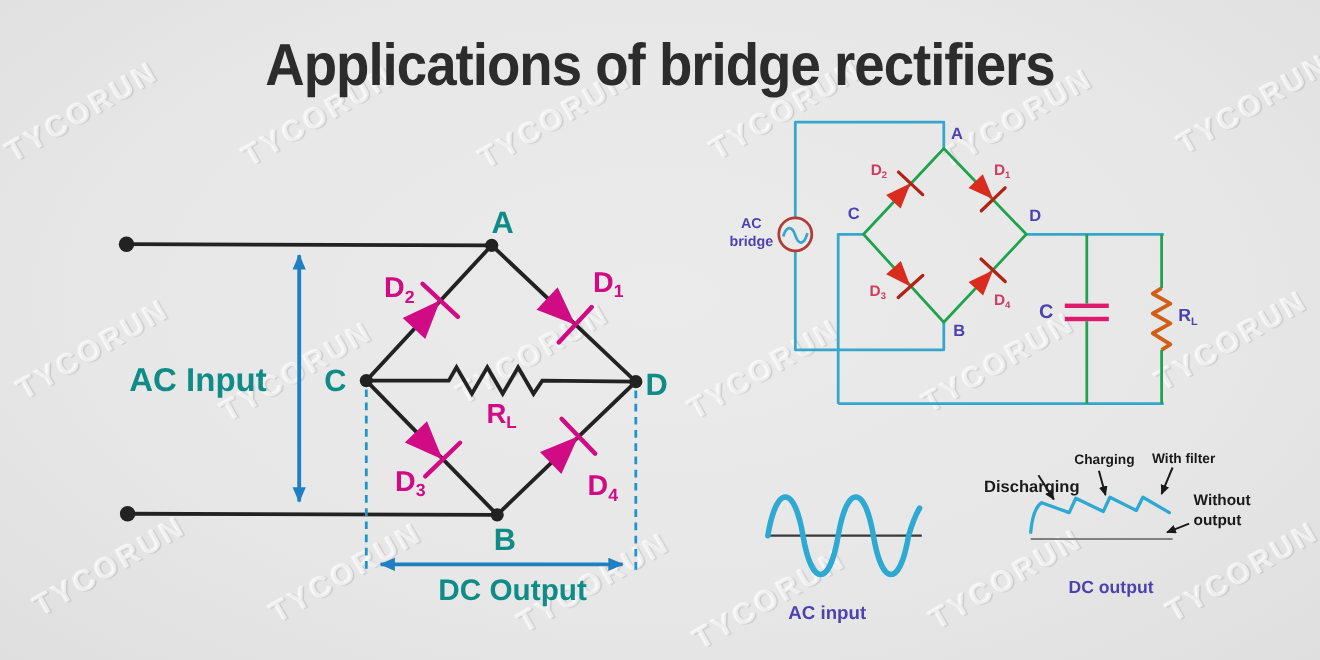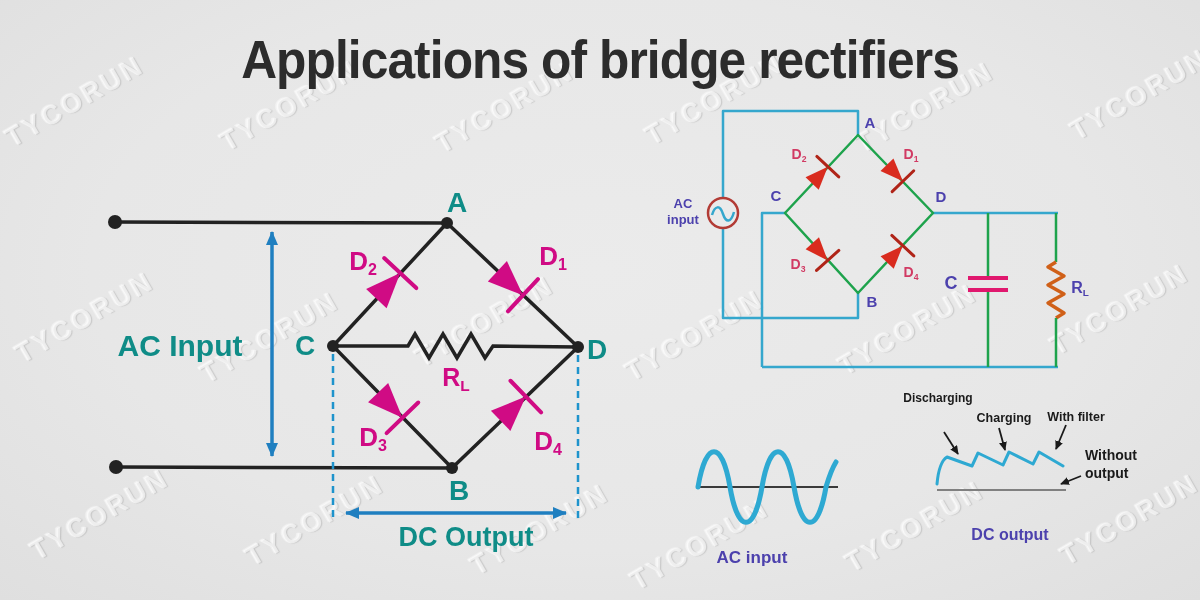--- a/index.html
+++ b/index.html
@@ -183,35 +183,35 @@
   <div class="lab teal" style="left:459px;top:491px;font-size:28px">B</div>
   <div class="lab teal" style="left:305px;top:346px;font-size:28px">C</div>
   <div class="lab teal" style="left:597px;top:350px;font-size:28px">D</div>
   <div class="lab mag" style="left:363px;top:261px;font-size:26px"><span>D</span><sub>2</sub></div>
   <div class="lab mag" style="left:553px;top:256px;font-size:26px"><span>D</span><sub>1</sub></div>
   <div class="lab mag" style="left:373px;top:437px;font-size:26px"><span>D</span><sub>3</sub></div>
   <div class="lab mag" style="left:548px;top:441px;font-size:26px"><span>D</span><sub>4</sub></div>
   <div class="lab mag" style="left:456px;top:377px;font-size:25px"><span>R</span><sub>L</sub></div>
 
   <div class="lab violet" style="left:683px;top:203px;font-size:13px">AC</div>
-  <div class="lab violet" style="left:683px;top:219px;font-size:13px">input</div>
+  <div class="lab violet" style="left:683px;top:219px;font-size:13px">bridge</div>
   <div class="lab violet" style="left:870px;top:122px;font-size:15px">A</div>
   <div class="lab violet" style="left:872px;top:301px;font-size:15px">B</div>
   <div class="lab violet" style="left:776px;top:195px;font-size:15px">C</div>
   <div class="lab violet" style="left:941px;top:196px;font-size:15px">D</div>
   <div class="lab crims" style="left:799px;top:154px;font-size:14px"><span>D</span><sub>2</sub></div>
   <div class="lab crims" style="left:911px;top:154px;font-size:14px"><span>D</span><sub>1</sub></div>
   <div class="lab crims" style="left:798px;top:264px;font-size:14px"><span>D</span><sub>3</sub></div>
   <div class="lab crims" style="left:911px;top:272px;font-size:14px"><span>D</span><sub>4</sub></div>
   <div class="lab violet" style="left:951px;top:283px;font-size:18px">C</div>
   <div class="lab violet" style="left:1080px;top:288px;font-size:16px"><span>R</span><sub>L</sub></div>
 
   <div class="lab violet" style="left:752px;top:557px;font-size:17px">AC input</div>
   <div class="lab violet" style="left:1010px;top:535px;font-size:16px">DC output</div>
-  <div class="lab note" style="left:938px;top:398px;font-size:12px">Discharging</div>
+  <div class="lab note" style="left:938px;top:443px;font-size:15px">Discharging</div>
   <div class="lab note" style="left:1004px;top:418px;font-size:12.5px">Charging</div>
   <div class="lab note" style="left:1076px;top:417px;font-size:12.5px">With filter</div>
   <div class="lab note block" style="left:1085px;top:464px;font-size:14px">
     <div>Without</div>
     <div>output</div>
   </div>
 
 </div>
 
 </body></html>

